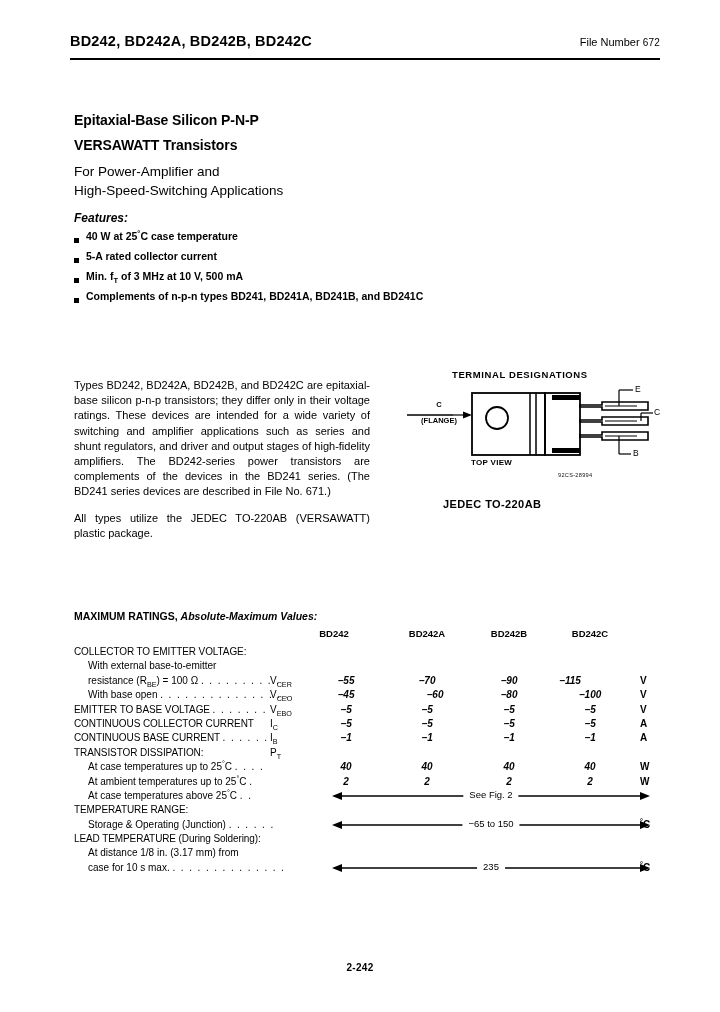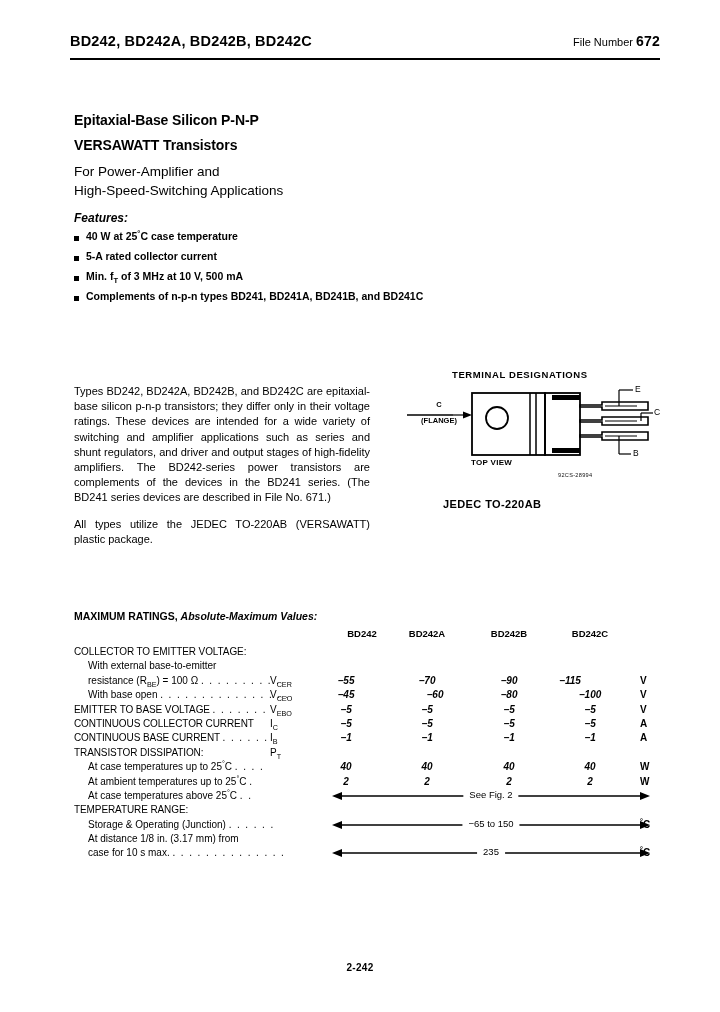--- a/index.html
+++ b/index.html
@@ -7,39 +7,39 @@
     width:720px;height:1012px;position:relative;overflow:hidden;
     font-family:"Liberation Sans","DejaVu Sans",sans-serif;
     color:#000;
   }
   .page{position:absolute;left:0;top:0;width:720px;height:1012px;padding-left:33px;}
 
   
   .hdr{position:absolute;left:70px;top:33px;width:590px;display:flex;align-items:baseline;justify-content:space-between;}
   .hdr-parts{font-size:14.5px;font-weight:bold;letter-spacing:.2px;}
   .hdr-file{font-size:11px;}
-  .hdr-file .num{font-size:14px;font-weight:bold;letter-spacing:.2px;}
+  .hdr-file .num{font-size:10px;font-weight:normal;letter-spacing:.2px;}
   .hdr-rule{position:absolute;left:70px;top:58px;width:590px;height:2px;background:#000;}
 
   
   .title{position:absolute;left:74px;top:108px;width:420px;
         font-size:14px;font-weight:bold;line-height:25px;letter-spacing:-.1px;}
   .subtitle{position:absolute;left:74px;top:163px;width:420px;
         font-size:13.5px;line-height:18.5px;}
   .features-h{position:absolute;left:74px;top:211px;font-size:12px;font-style:italic;font-weight:bold;}
   .features{position:absolute;left:74px;top:230px;width:430px;}
-  .feat{display:flex;align-items:center;margin-bottom:7px;font-size:10.5px;font-weight:bold;line-height:13px;}
+  .feat{display:flex;align-items:flex-end;margin-bottom:7px;font-size:10.5px;font-weight:bold;line-height:13px;}
   .feat .bl{width:5px;height:5px;background:#000;margin-right:7px;margin-top:4px;flex:0 0 auto;}
   sup,.sup{font-size:.72em;vertical-align:super;line-height:0;}
   sub,.sub{font-size:.72em;vertical-align:sub;line-height:0;}
 
   
   .desc{position:absolute;left:74px;top:376px;width:296px;
         font-size:11px;line-height:15.2px;text-align:justify;}
-  .desc p{margin:8px 0 11px 0;}
+  .desc p{margin:2px 0 11px 0;}
 
   
   .diag-title{position:absolute;left:452px;top:369px;font-size:9.5px;font-weight:bold;letter-spacing:.6px;}
   .diag{position:absolute;left:405px;top:388px;width:255px;height:100px;}
   .diag-code{position:absolute;left:558px;top:472px;font-size:5.6px;letter-spacing:.3px;color:#111;}
   .diag-cap{position:absolute;left:443px;top:498px;font-size:11px;font-weight:bold;letter-spacing:.4px;}
 
   
   .mr-title{position:absolute;left:74px;top:610px;font-size:10.5px;font-weight:bold;}
   .mr-title i{font-weight:bold;font-style:italic;}
@@ -155,21 +155,21 @@
   </div>
   <div class="diag-code">92CS-28994</div>
   <div class="diag-cap">JEDEC TO-220AB</div>
 
   <div class="mr-title">
     <span>MAXIMUM RATINGS,</span>
     <i>Absolute-Maximum Values:</i>
   </div>
   <div class="tbl">
     <div class="colhdr" id="col-header">
-        <span style="left: 288px;">BD242</span>
+        <span style="left: 260px;">BD242</span>
         <span style="left: 353px;">BD242A</span>
         <span style="left: 435px;">BD242B</span>
         <span style="left: 516px;">BD242C</span>
       </div>
     <div id="ratings-body">
         <div class="row">
           <div class="lbl cap">COLLECTOR TO EMITTER VOLTAGE:</div>
         </div>
         <div class="row">
           <div class="lbl ind">With external base-to-emitter</div>
@@ -253,20 +253,23 @@
         <div class="row">
           <div class="lbl ind">Storage &amp; Operating (Junction) <span class="dots">. . . . . .</span></div>
           <div class="span-note"><svg width="318" height="14" viewBox="0 0 318 14">
               <line x1="8" y1="7" x2="310" y2="7" stroke="#000" stroke-width="1.3"></line>
               <polygon points="0,7 10,3 10,11" fill="#000"></polygon>
               <polygon points="318,7 308,3 308,11" fill="#000"></polygon>
             </svg><span class="txt">−65 to 150</span></div>
           <div class="unit"><span class="sup">°</span>C</div>
         </div>
         <div class="row">
+          <div class="lbl cap">LEAD TEMPERATURE (During Soldering):</div>
+        </div>
+        <div class="row">
           <div class="lbl ind">At distance 1/8 in. (3.17 mm) from</div>
         </div>
         <div class="row">
           <div class="lbl ind">case for 10 s max. <span class="dots">. . . . . . . . . . . . . .</span></div>
           <div class="span-note"><svg width="318" height="14" viewBox="0 0 318 14">
               <line x1="8" y1="7" x2="310" y2="7" stroke="#000" stroke-width="1.3"></line>
               <polygon points="0,7 10,3 10,11" fill="#000"></polygon>
               <polygon points="318,7 308,3 308,11" fill="#000"></polygon>
             </svg><span class="txt">235</span></div>
           <div class="unit"><span class="sup">°</span>C</div>

